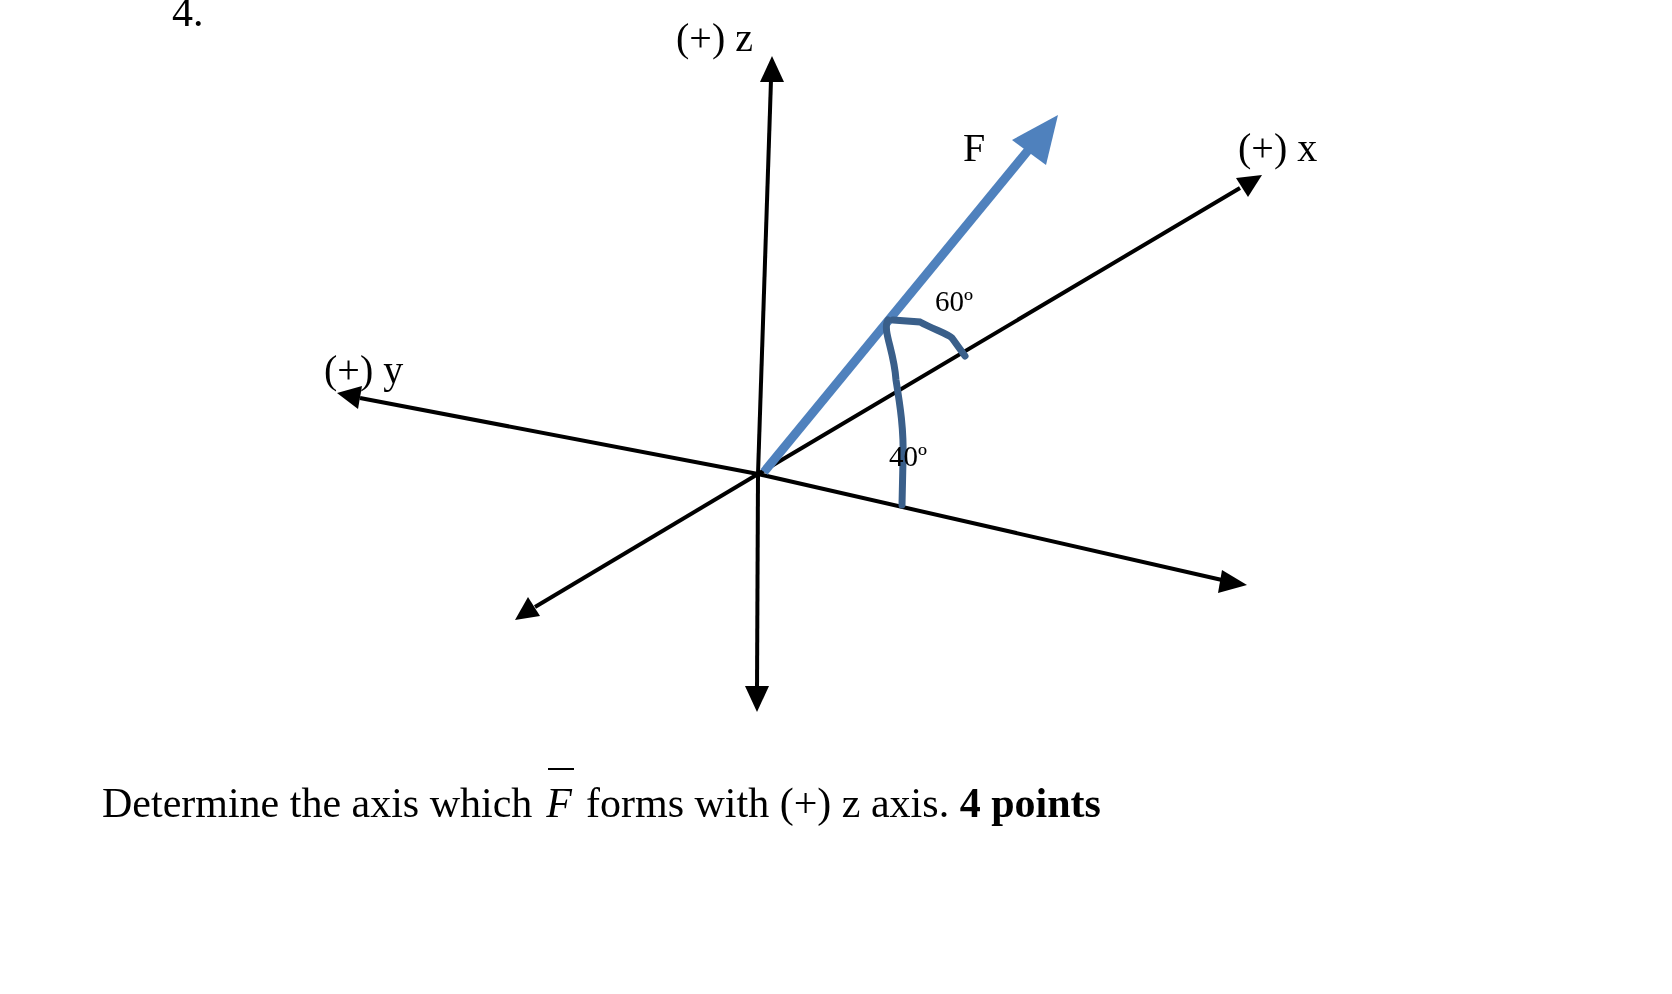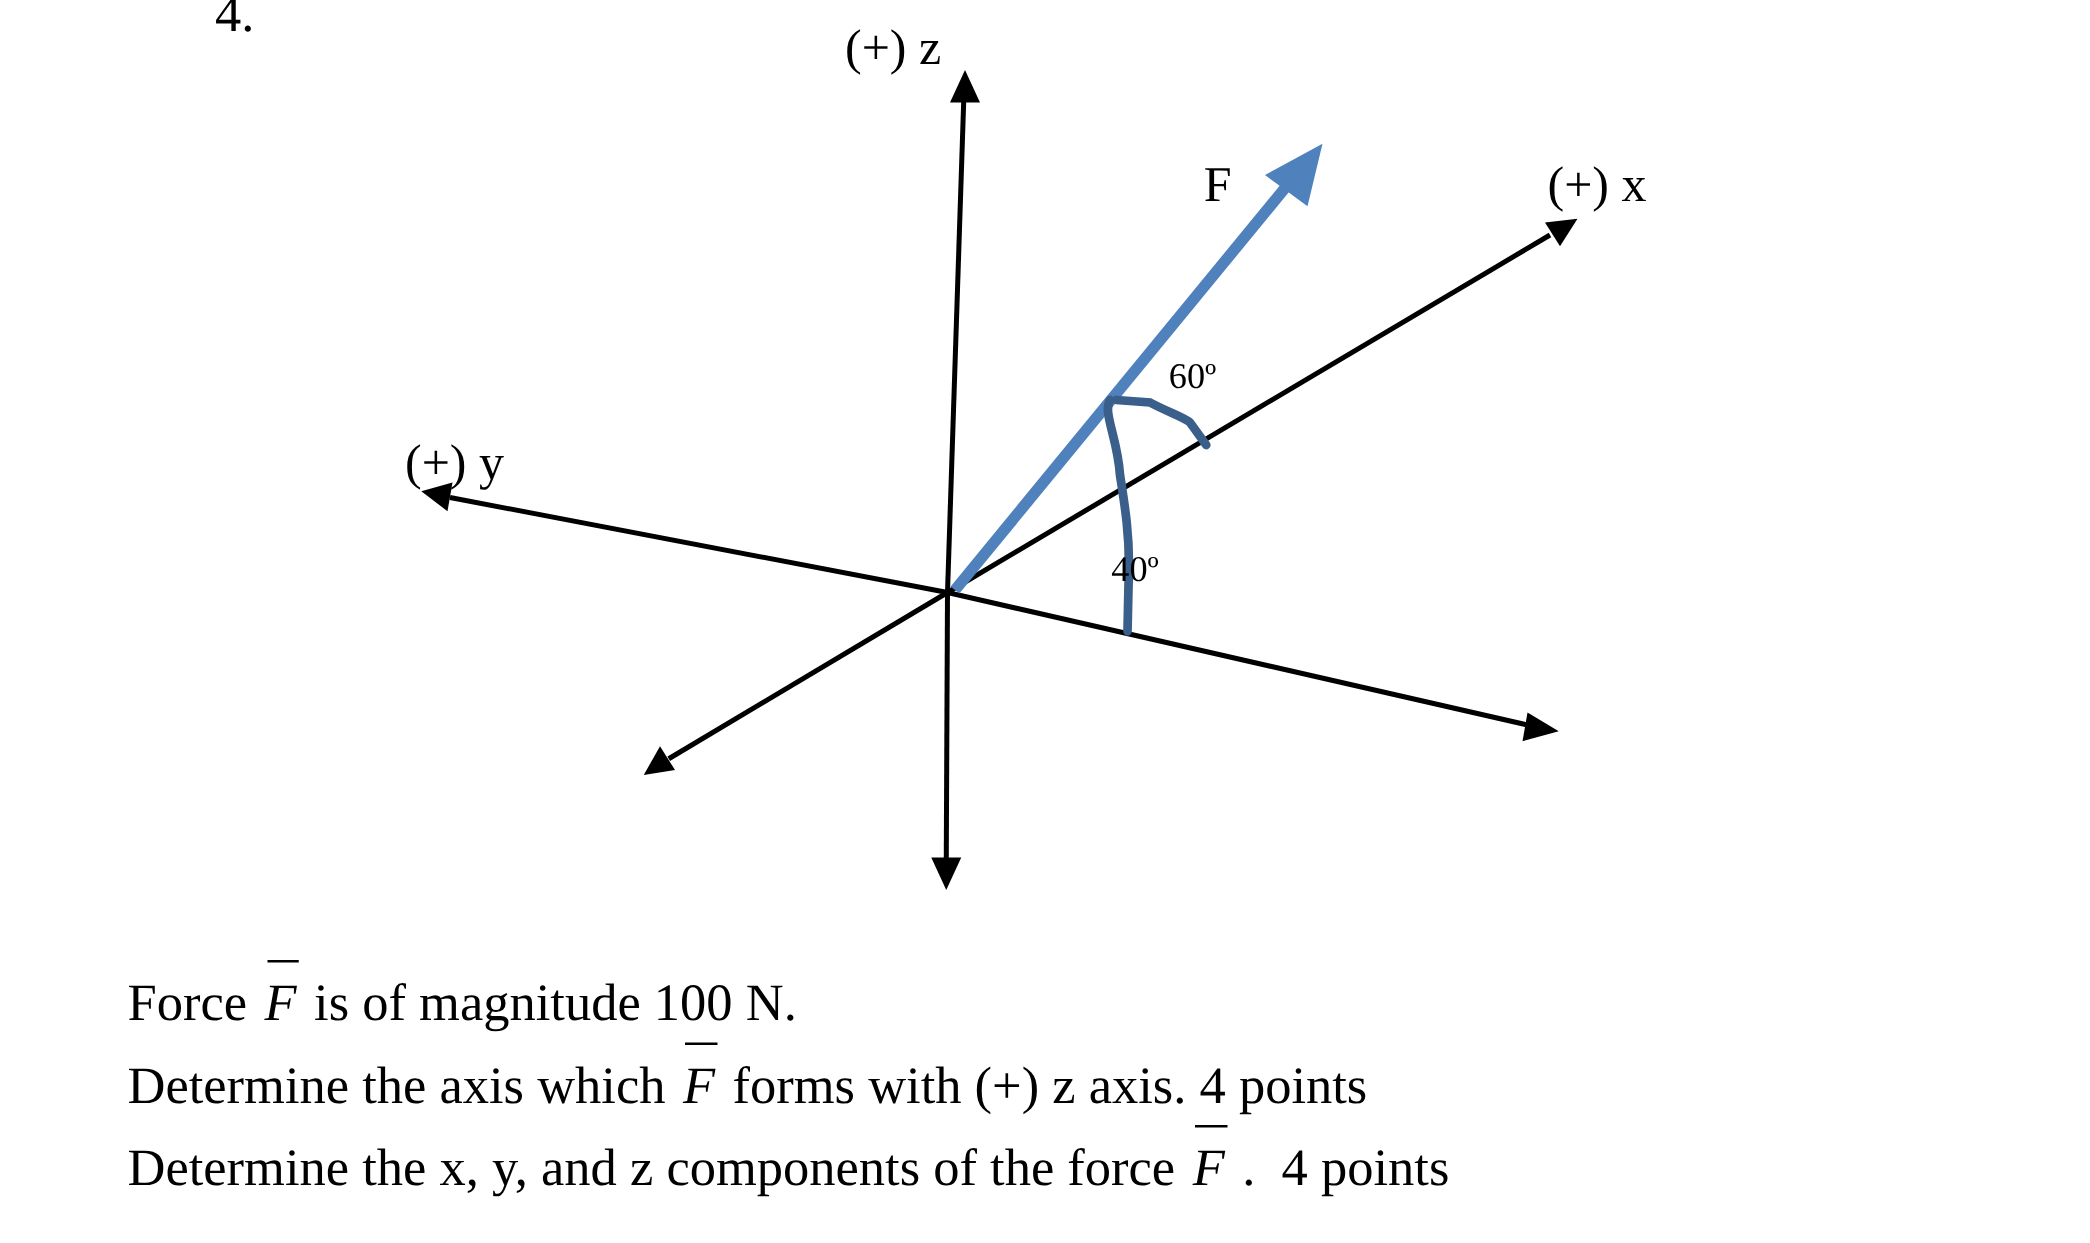--- a/index.html
+++ b/index.html
@@ -8,21 +8,21 @@
   .abs { position: absolute; white-space: nowrap; }
   .qnum { left: 172px; top: -12px; font-size: 42px; }
   .axis-label { font-size: 40px; }
   .f-label { font-size: 40px; }
   .angle-label { font-size: 29px; }
   svg.diagram { position: absolute; left: 0; top: 0; }
   .text-block { position: absolute; left: 102px; top: 770px; font-size: 42px; line-height: 66px; }
   .line { display: block; }
   .vec { position: relative; display: inline-block; font-style: italic; margin: 0 14px; }
   .vec::before { content: ""; position: absolute; left: 2px; right: -2px; top: -2px; height: 2px; background: #000; }
-  .bold { font-weight: normal; }
+  .bold { font-weight: bold; }
 </style>
 </head>
 <body>
 
 <div class="abs qnum">4.</div>
 
 <svg class="diagram" width="1672" height="994" viewBox="0 0 1672 994">
   <defs>
     <marker id="ah" markerWidth="10" markerHeight="10" refX="8" refY="5" orient="auto" markerUnits="userSpaceOnUse" viewBox="0 0 10 10">
       <path d="M0,0 L10,5 L0,10 z" fill="#000"></path>
@@ -65,21 +65,15 @@
 
 <div class="abs axis-label" style="left:676px; top:14px;">(+) z</div>
 <div class="abs axis-label" style="left:1238px; top:124px;">(+) x</div>
 <div class="abs axis-label" style="left:324px; top:346px;">(+) y</div>
 <div class="abs f-label" style="left:963px; top:124px;">F</div>
 <div class="abs angle-label" style="left:935px; top:285px;">60º</div>
 <div class="abs angle-label" style="left:889px; top:440px;">40º</div>
 
 <div class="text-block">
   <span class="line">
-    <span>Force</span><span class="vec">F</span><span>is of magnitude 100 N.</span>
-  </span>
-  <span class="line">
     <span>Determine the axis which</span><span class="vec">F</span><span>forms with (+) z axis.</span> <span class="bold">4 points</span>
-  </span>
-  <span class="line">
-    <span>Determine the x, y, and z components of the force</span><span class="vec">F</span><span>.</span>&nbsp; <span class="bold">4 points</span>
   </span>
 </div>
 
 </body></html>

